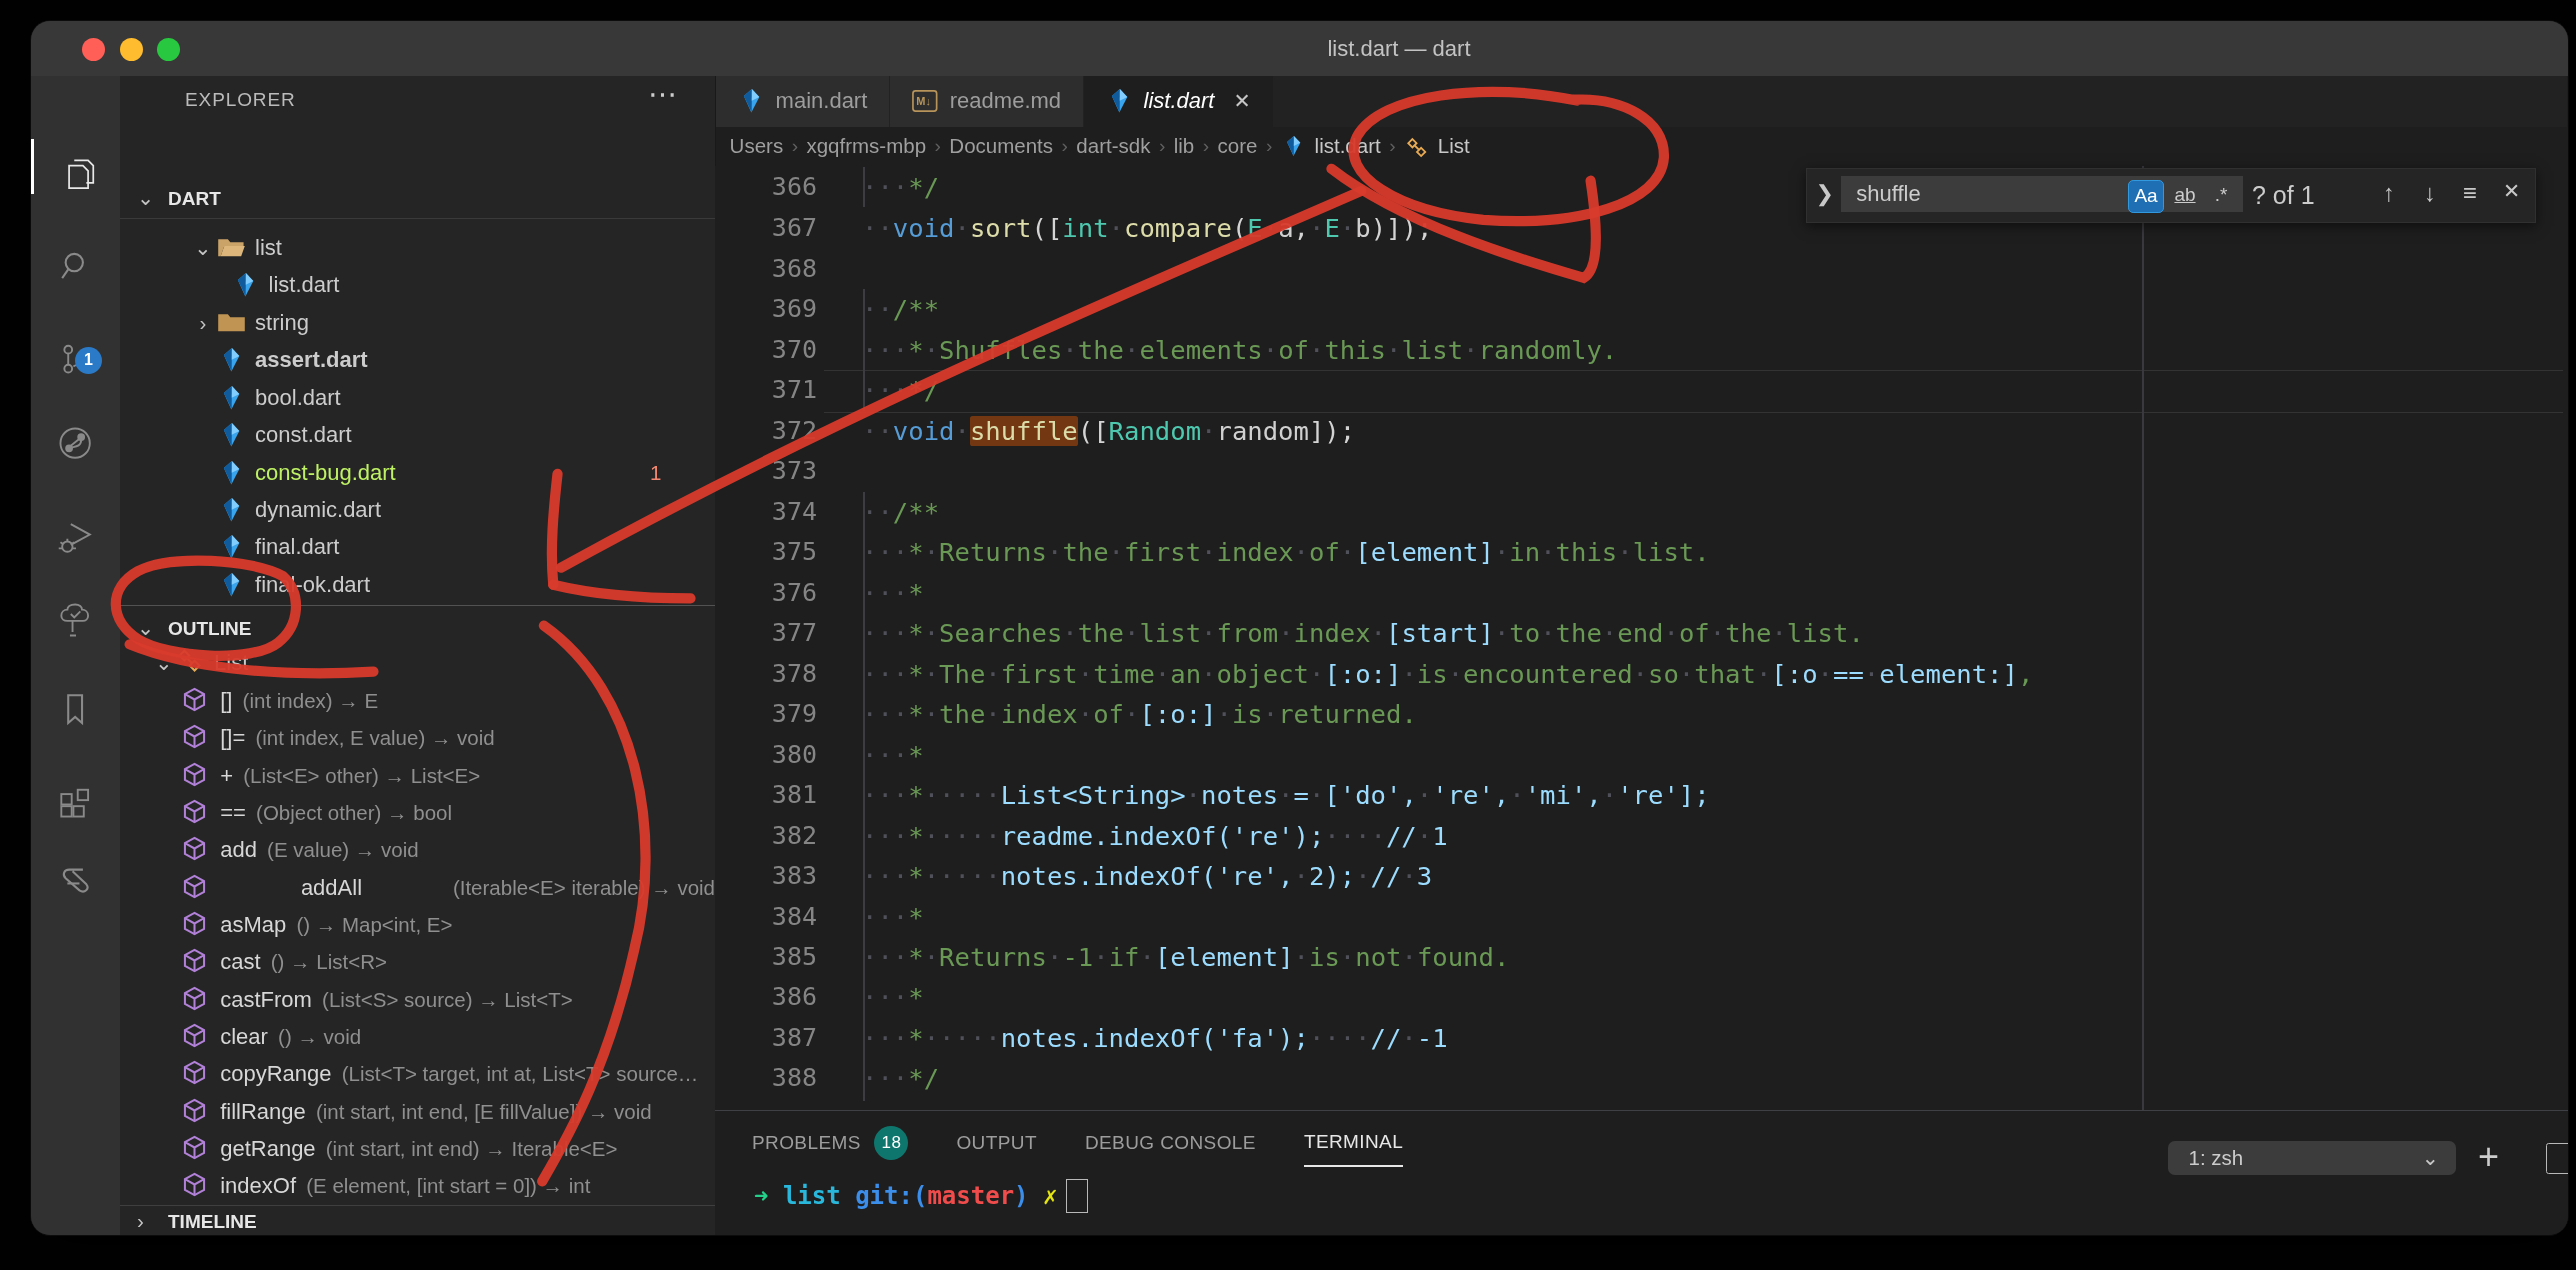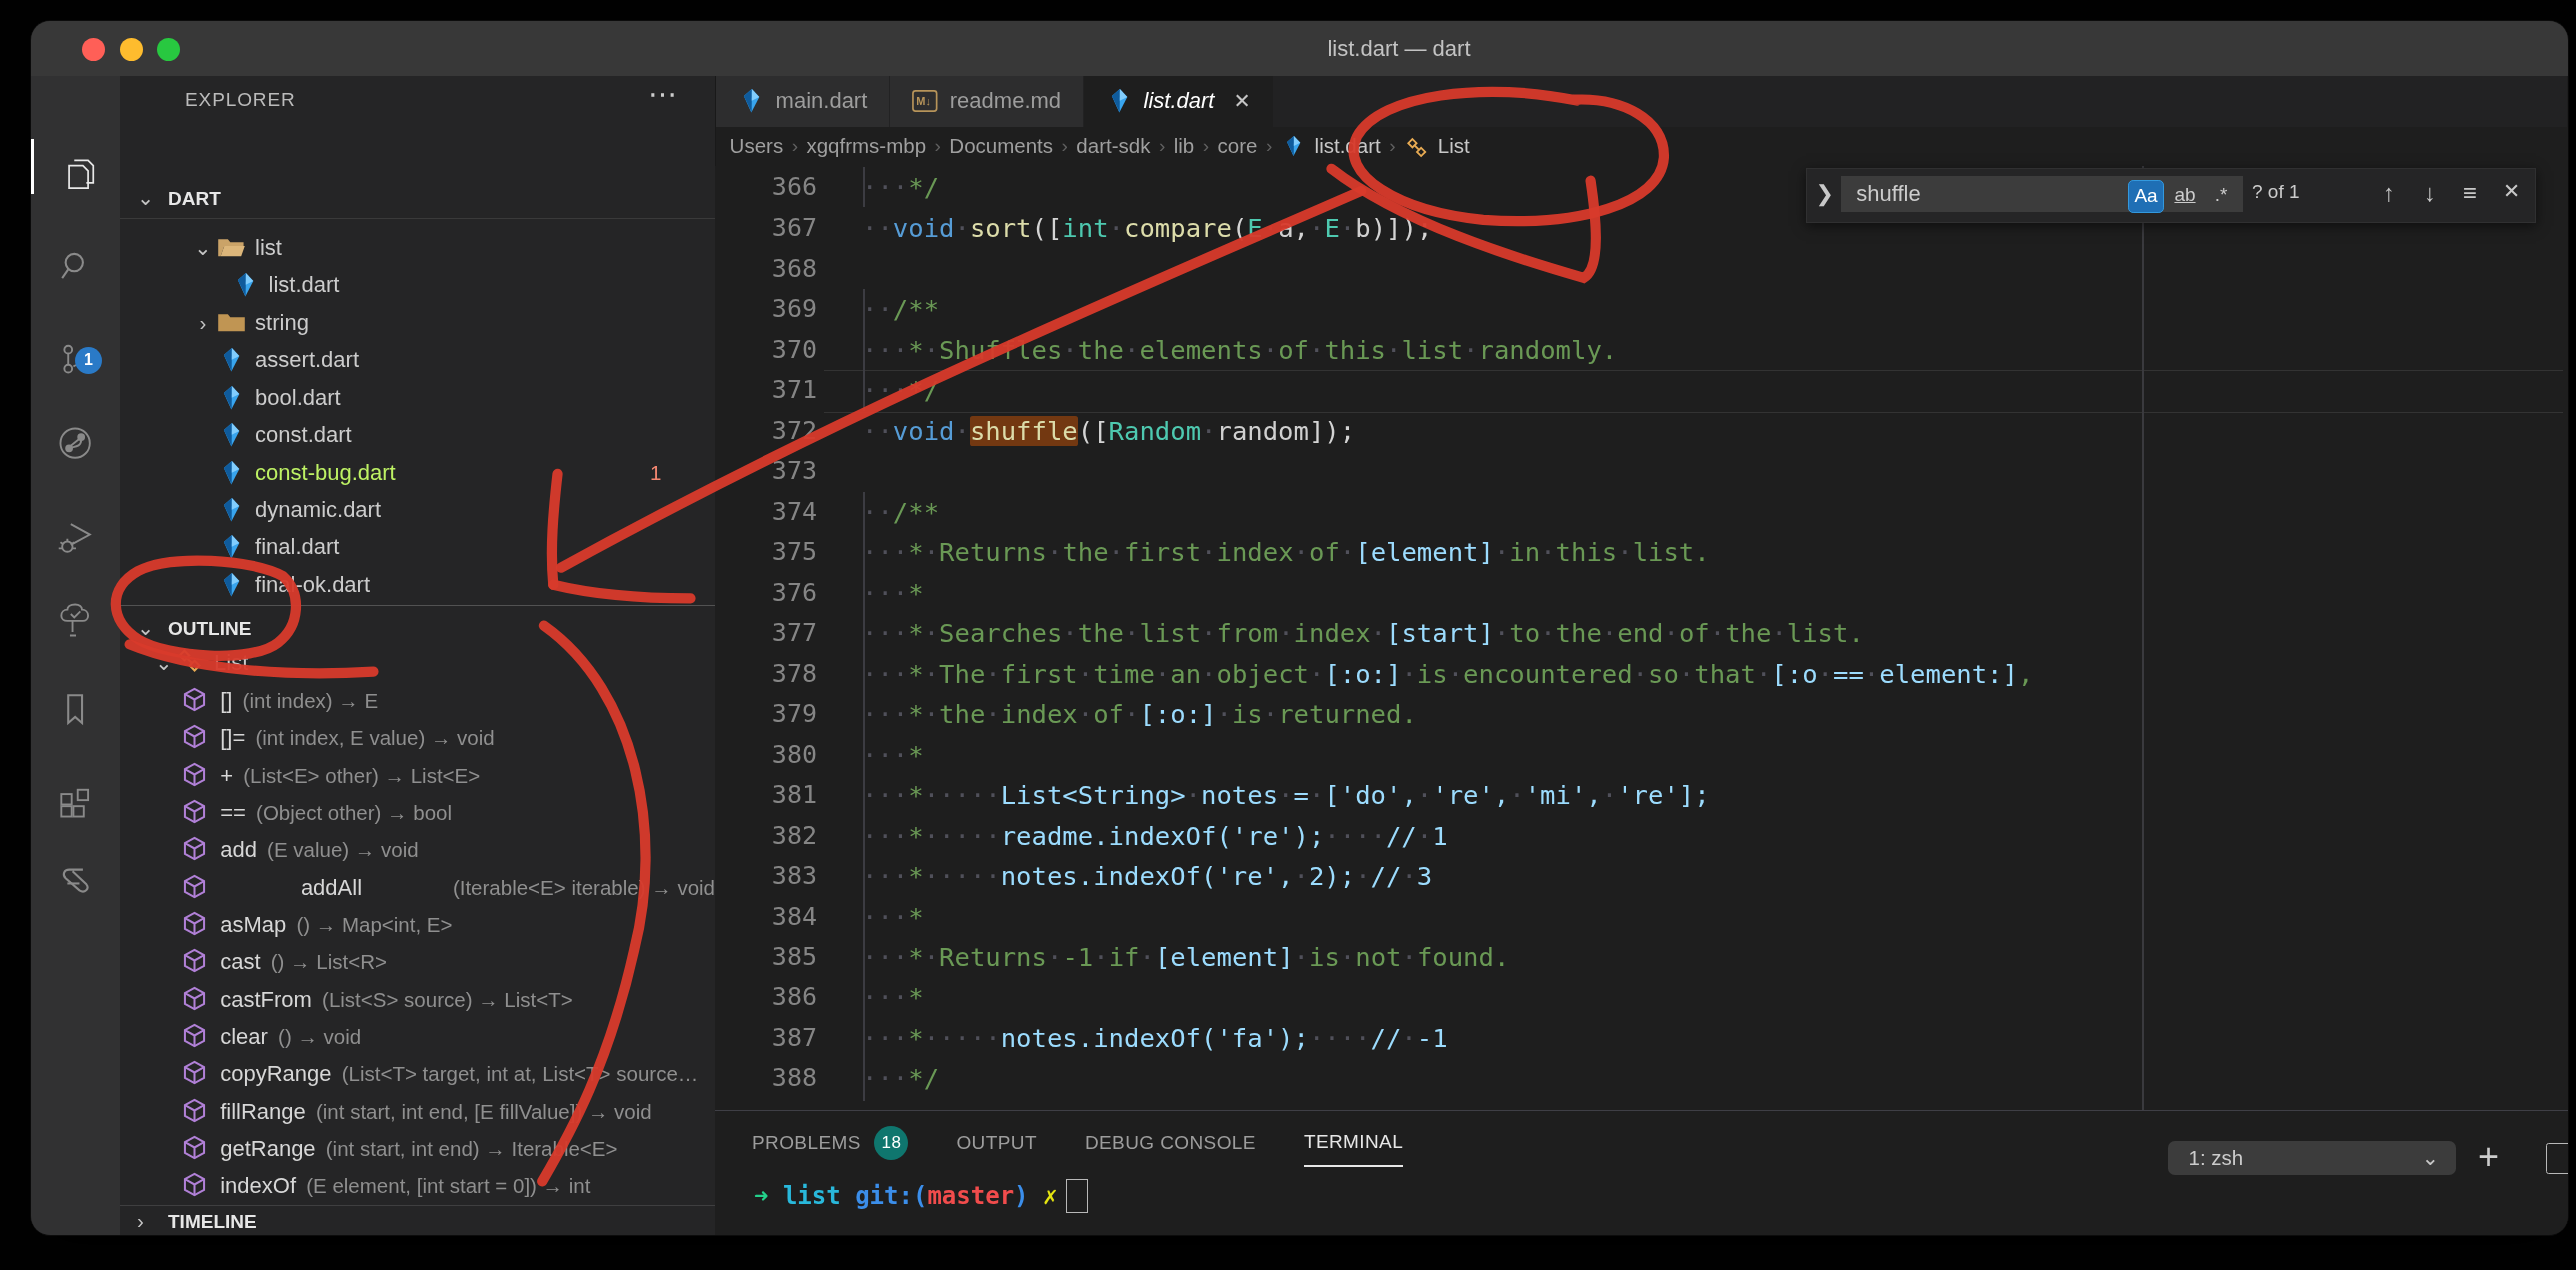--- a/index.html
+++ b/index.html
@@ -75,21 +75,21 @@
   .ruler{position:absolute;left:1427px;top:0;width:1.7px;height:944px;background:#3a3a3e;}
   
   .searchw{position:absolute;left:1775px;top:147px;width:728px;height:53px;background:#252526;
         border:0.9px solid #303031;box-shadow:0 3.4px 12px rgba(0,0,0,.55);z-index:30;display:block;}
   .sw-chev{position:absolute;left:8.5px;top:12px;color:#c8c8c8;font-size:22px;}
   .sw-input{position:absolute;left:34px;top:7.7px;width:402px;height:36px;background:#3c3c3c;color:#cccccc;
         font-size:22px;line-height:36px;padding-left:15.3px;box-sizing:border-box;}
   .sw-opt{position:absolute;top:11px;width:34px;height:31px;border-radius:5.1px;color:#cccccc;font-size:19px;
         display:flex;align-items:center;justify-content:center;}
   .sw-opt.on{background:#1f6fb5;border:0.9px solid #3399de;color:#fff;}
-  .sw-count{position:absolute;left:445px;top:12.8px;color:#cccccc;font-size:19px;}
+  .sw-count{position:absolute;left:445px;top:12.8px;color:#cccccc;font-size:25px;}
   .sw-ic{position:absolute;top:10.2px;color:#c8c8c8;font-size:24px;}
   
   .panel{position:absolute;left:684px;top:1089px;width:1853px;height:124px;background:#1e1e1e;border-top:1.7px solid #3f3f46;}
   .ptabs{position:absolute;left:37px;top:15.3px;display:flex;align-items:center;gap:48px;}
   .ptab{color:#9d9d9d;font-size:19px;letter-spacing:0.4px;display:flex;align-items:center;gap:13.6px;padding-bottom:12px;}
   .ptab.active{color:#e7e7e7;border-bottom:2.6px solid #e7e7e7;}
   .pbadge{width:34px;height:34px;border-radius:50%;background:#0f766e;color:#fff;font-size:17px;
         display:flex;align-items:center;justify-content:center;}
   .prompt{position:absolute;left:39px;top:68px;font-family:"DejaVu Sans Mono",monospace;font-size:24px;white-space:pre;display:flex;align-items:center;}
   .pr-arrow{color:#23d18b;font-weight:bold;} .pr-dir{color:#29b8db;font-weight:bold;}
@@ -234,21 +234,21 @@
           </div>
           <div class="tree-row" style="top: 75px; padding-left: 70px;">
             <span class="chev">›</span>
             <span class="ficon">
               <svg width="29" height="25.6" viewBox="0 0 24 20">
                 <path d="M1 3h8l2 2.5h12V17H1z" fill="#c09553"></path>
               </svg>
             </span>
             <span class="lbl">string</span>
           </div>
-          <div class="tree-row" style="top: 112px; padding-left: 70px;">
+          <div class="tree-row" style="top: 112px; padding-left: 70px; font-weight: bold;">
             <span class="spacer"></span>
             <span class="ficon">
               <svg width="25.6" height="25.6" viewBox="0 0 24 24">
                 <path d="M5.5 7.5 L13 1 L20 8.5 L12.5 23 Z" fill="#39a5ee"></path>
                 <path d="M5.5 7.5 L13 1 L12.8 23 Z" fill="#0f5b9c"></path>
                 <path d="M13 1 L20 8.5 L12.9 12 Z" fill="#8ed4ff" opacity=".85"></path>
               </svg>
             </span>
             <span class="lbl">assert.dart</span>
           </div>

